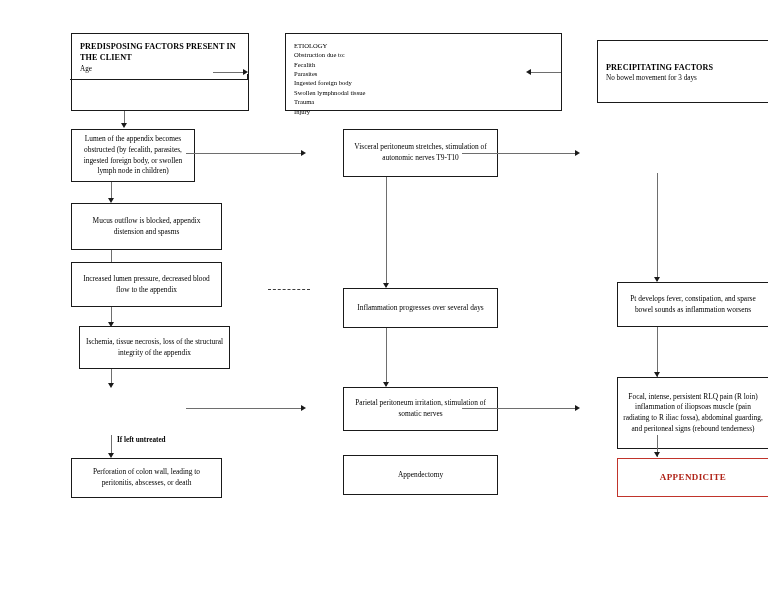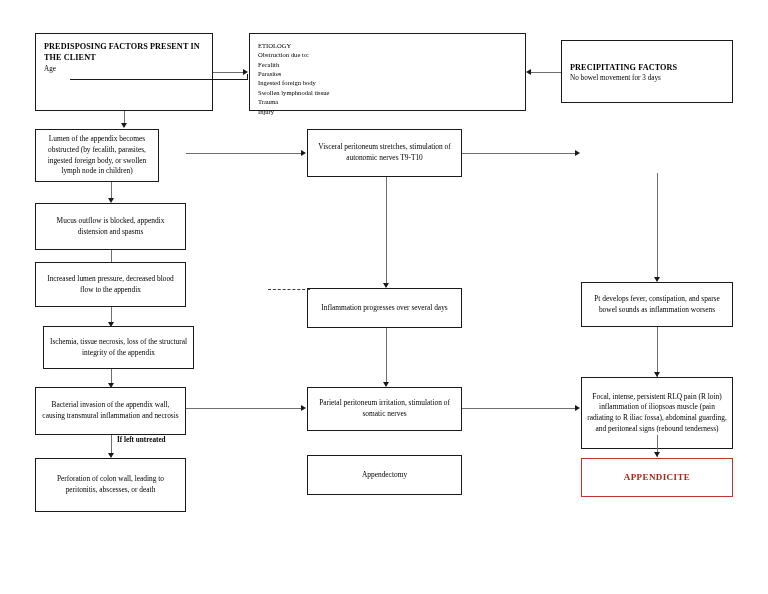--- a/index.html
+++ b/index.html
@@ -26,20 +26,21 @@
     border: 1.2px solid #1a1a1a;
     background: #ffffff;
     display: flex;
     align-items: center;
     justify-content: center;
     text-align: center;
     padding: 3px 5px;
     font-size: 7.4px;
     line-height: 1.45;
     color: #000000;
+    margin-left: 36px;
   }
   .node.left-align {
     justify-content: flex-start;
     text-align: left;
     align-items: flex-start;
     padding: 7px 8px;
   }
   .node .inner {
     width: 100%;
   }
@@ -176,29 +177,26 @@
   <div class="conn v" style="left:110.5px; top:307px; height:18px;"></div>
   <div class="arrow down" style="left:107.5px; top:322px;"></div>
 
   <div class="node" style="left:43px; top:326px; width:151px; height:43px;">
     <span>Ischemia, tissue necrosis, loss of the structural integrity of the appendix</span>
   </div>
 
   <div class="conn v" style="left:110.5px; top:369px; height:17px;"></div>
   <div class="arrow down" style="left:107.5px; top:383px;"></div>
 
-  <div class="node" style="left:35px; top:387px; width:151px; height:48px;">
-    <span>Bacterial invasion of the appendix wall, causing transmural inflammation and necrosis</span>
-  </div>
 
   <div class="conn v" style="left:110.5px; top:435px; height:21px;"></div>
   <div class="arrow down" style="left:107.5px; top:453px;"></div>
   <div class="edge-label" style="left:117px; top:436px;font-weight:bold;">If left untreated</div>
 
-  <div class="node" style="left:35px; top:458px; width:151px; height:54px;">
+  <div class="node" style="left:35px; top:458px; width:151px; height:40px;">
     <span>Perforation of colon wall, leading to peritonitis, abscesses, or death</span>
   </div>
 
   <div class="node" style="left:307px; top:129px; width:155px; height:48px;">
     <span>Visceral peritoneum stretches, stimulation of autonomic nerves T9-T10</span>
   </div>
 
   <div class="conn h" style="left:186px; top:153px; width:116px;"></div>
   <div class="arrow right" style="left:301px; top:149.5px;"></div>
 

